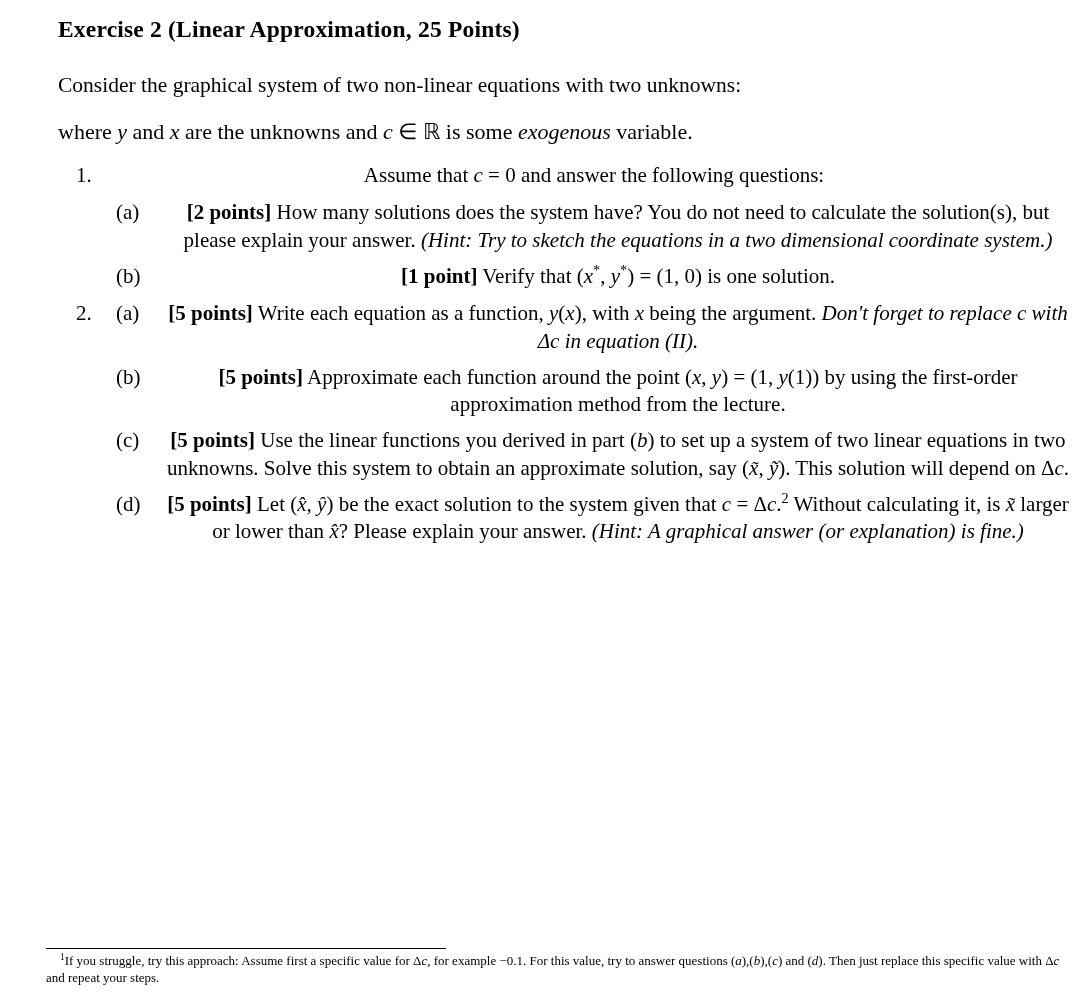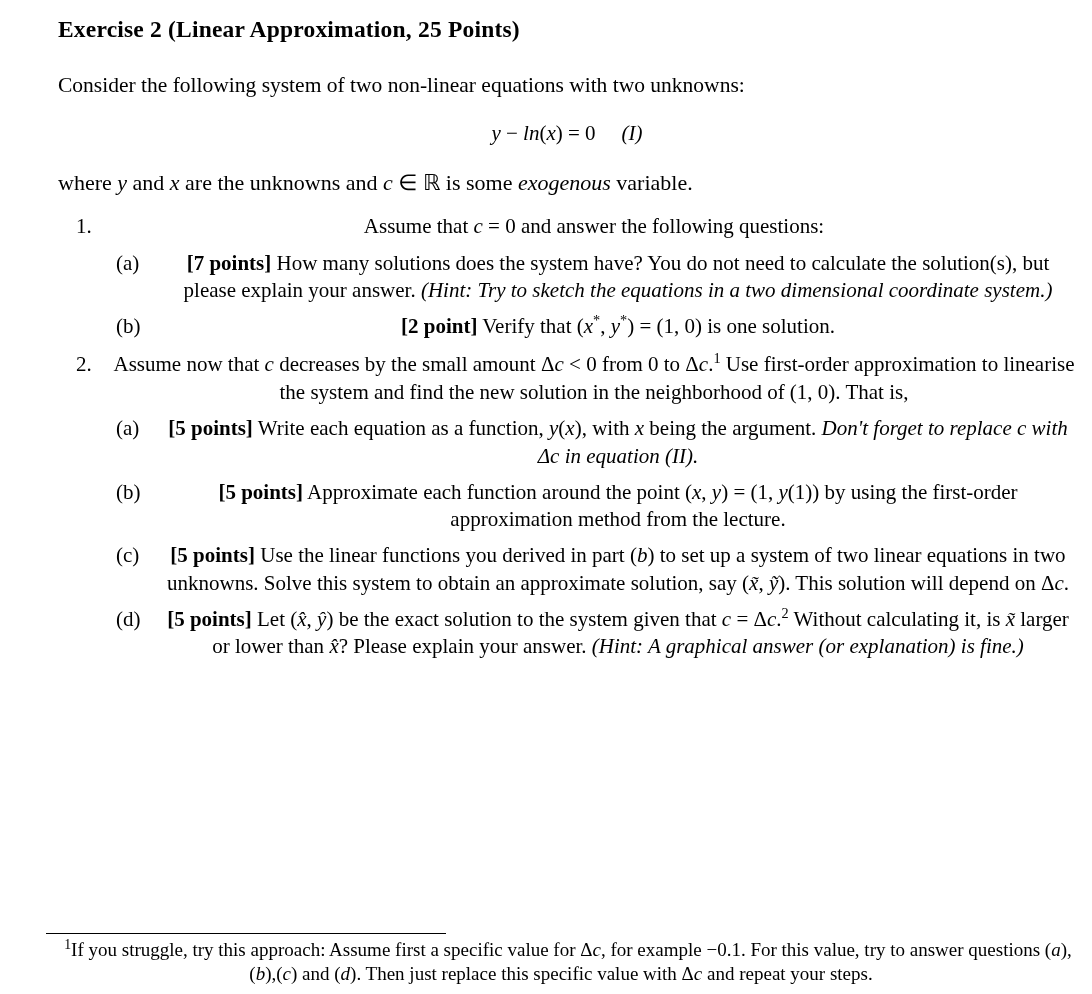--- a/index.html
+++ b/index.html
@@ -91,23 +91,22 @@
   }
   i, .it { font-style: italic; }
   b, .bd { font-weight: bold; }
   .math { font-style: italic; font-family: "Liberation Serif", serif; }
   sup { font-size: 0.68em; vertical-align: super; line-height: 0; }
   .footnotes {
     position: absolute;
     left: 32px;
     right: 30px;
     bottom: 6px;
-    font-size: 19px;
+    font-size: 13px;
     line-height: 1.3;
-    text-align: center;
   }
   .fnrule {
     width: 400px;
     height: 1px;
     background: #000;
     margin: 0 0 4px 0;
   }
   .fn {
     margin: 0 0 1px 0;
   }
@@ -118,67 +117,59 @@
   }
   .fn.indented { text-indent: 14px; }
 </style>
 </head>
 <body>
 
 <div class="page">
 
   <div class="ex-title">Exercise 2 (Linear Approximation, 25 Points)</div>
 
-  <p class="intro">Consider the following system of two non-linear equations with two unknowns:</p>
+  <p class="intro">Consider the graphical system of two non-linear equations with two unknowns:</p>
 
   <div class="eqblock">
-    <span class="eqline">
-      <span class="math">y</span> − <span class="math">ln</span>(<span class="math">x</span>) = 0<span class="eqtag"><span class="math">(I)</span></span>
-    </span>
   </div>
 
   <p class="where">
     where <span class="math">y</span> and <span class="math">x</span> are the unknowns and <span class="math">c</span> ∈ ℝ is some <i>exogenous</i> variable.
   </p>
 
   <ol class="outer">
 
     <li>
       <span class="marker">1.</span>
       <span class="item-body">
         Assume that <span class="math">c</span> = 0 and answer the following questions:
       </span>
 
       <ol class="inner">
         <li>
           <span class="marker">(a)</span>
           <span class="item-body">
-            <b>[7 points]</b>
+            <b>[2 points]</b>
             How many solutions does the system have? You do not need to calculate
             the solution(s), but please explain your answer. <i>(Hint: Try to sketch the equations
             in a two dimensional coordinate system.)</i>
           </span>
         </li>
         <li>
           <span class="marker">(b)</span>
           <span class="item-body">
-            <b>[2 point]</b>
+            <b>[1 point]</b>
             Verify that (<span class="math">x</span><sup>*</sup>, <span class="math">y</span><sup>*</sup>) = (1, 0) is one solution.
           </span>
         </li>
       </ol>
     </li>
 
     <li>
       <span class="marker">2.</span>
-      <span class="item-body">
-        Assume now that <span class="math">c</span> decreases by the small amount Δ<span class="math">c</span> &lt; 0 from 0 to Δ<span class="math">c</span>.<sup>1</sup> Use first-order
-        approximation to linearise the system and find the new solution in the neighborhood
-        of (1, 0). That is,
-      </span>
 
       <ol class="inner">
         <li>
           <span class="marker">(a)</span>
           <span class="item-body">
             <b>[5 points]</b>
             Write each equation as a function, <span class="math">y</span>(<span class="math">x</span>), with <span class="math">x</span> being the argument.
             <i>Don't forget to replace c with Δc in equation (II).</i>
           </span>
         </li>

